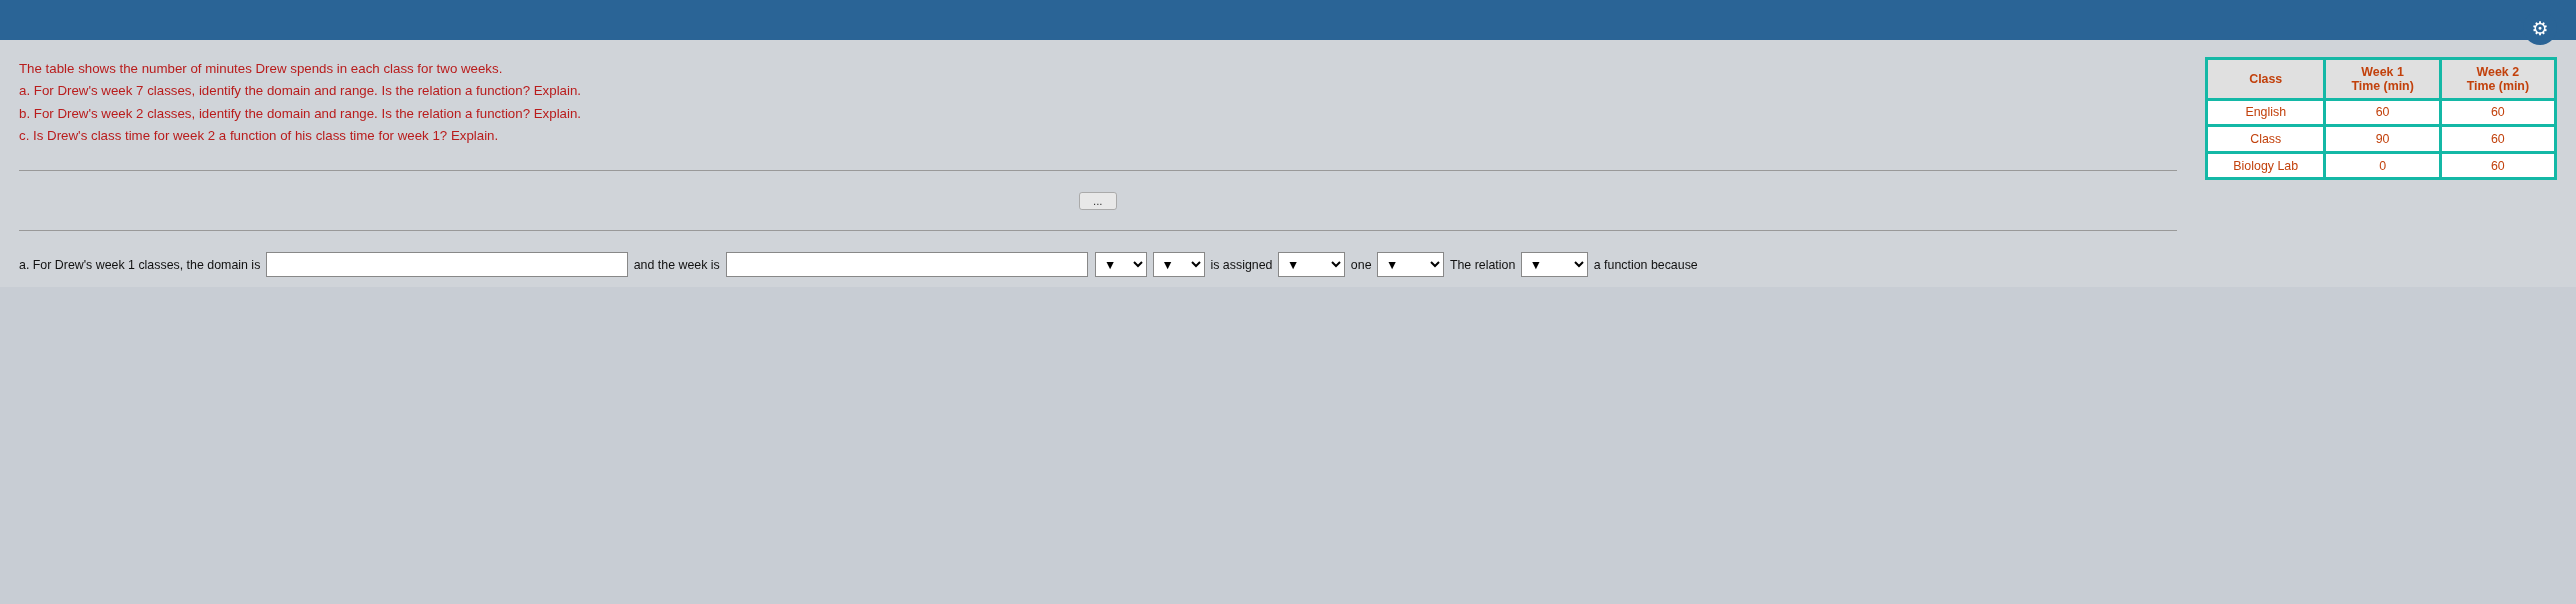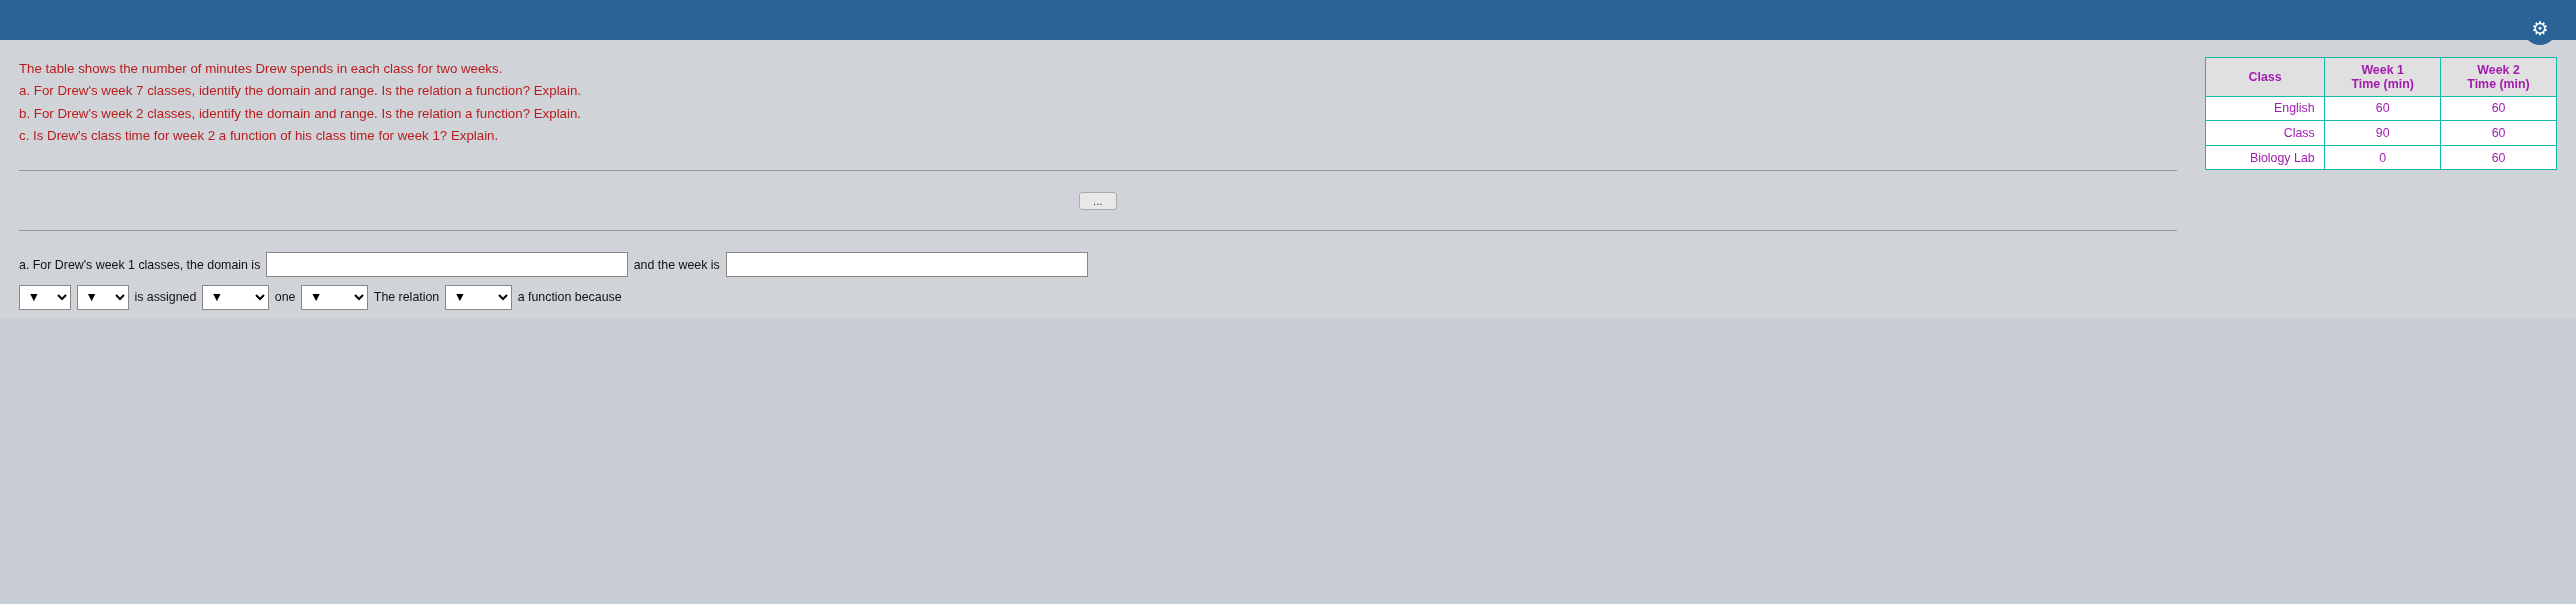--- a/index.html
+++ b/index.html
@@ -56,21 +56,21 @@
       border: 1px solid #aaa;
       border-radius: 2.9px;
       padding: 1.9px 13.3px;
       font-size: 11.4px;
       cursor: pointer;
       color: #333;
     }
 
     .answer-section {
       display: flex;
-      flex-direction: column;
+      flex-direction: row;
       gap: 7.6px;
       margin-top: 3.8px;
     }
 
     .answer-row {
       display: flex;
       flex-direction: row;
       align-items: center;
       gap: 5.7px;
       flex-wrap: wrap;
@@ -112,34 +112,34 @@
       flex-direction: column;
     }
 
     .data-table {
       border-collapse: collapse;
       background: #fff;
       width: 100%;
     }
 
     .data-table th, .data-table td {
-      border: 1px solid #14b8a6;
+      border: 3px solid #14b8a6;
       padding: 4.8px 9.5px;
       text-align: center;
       font-size: 12.4px;
-      color: #a21caf;
+      color: #c2410c;
     }
 
     .data-table th {
       background: #e0e0e0;
       font-weight: bold;
     }
 
     .data-table td:first-child {
-      text-align: right;
+      text-align: center;
     }
 
     .settings-icon {
       position: absolute;
       top: 11.4px;
       right: 19px;
       font-size: 19px;
       color: #fff;
       background: #2a6496;
       width: 34px;

